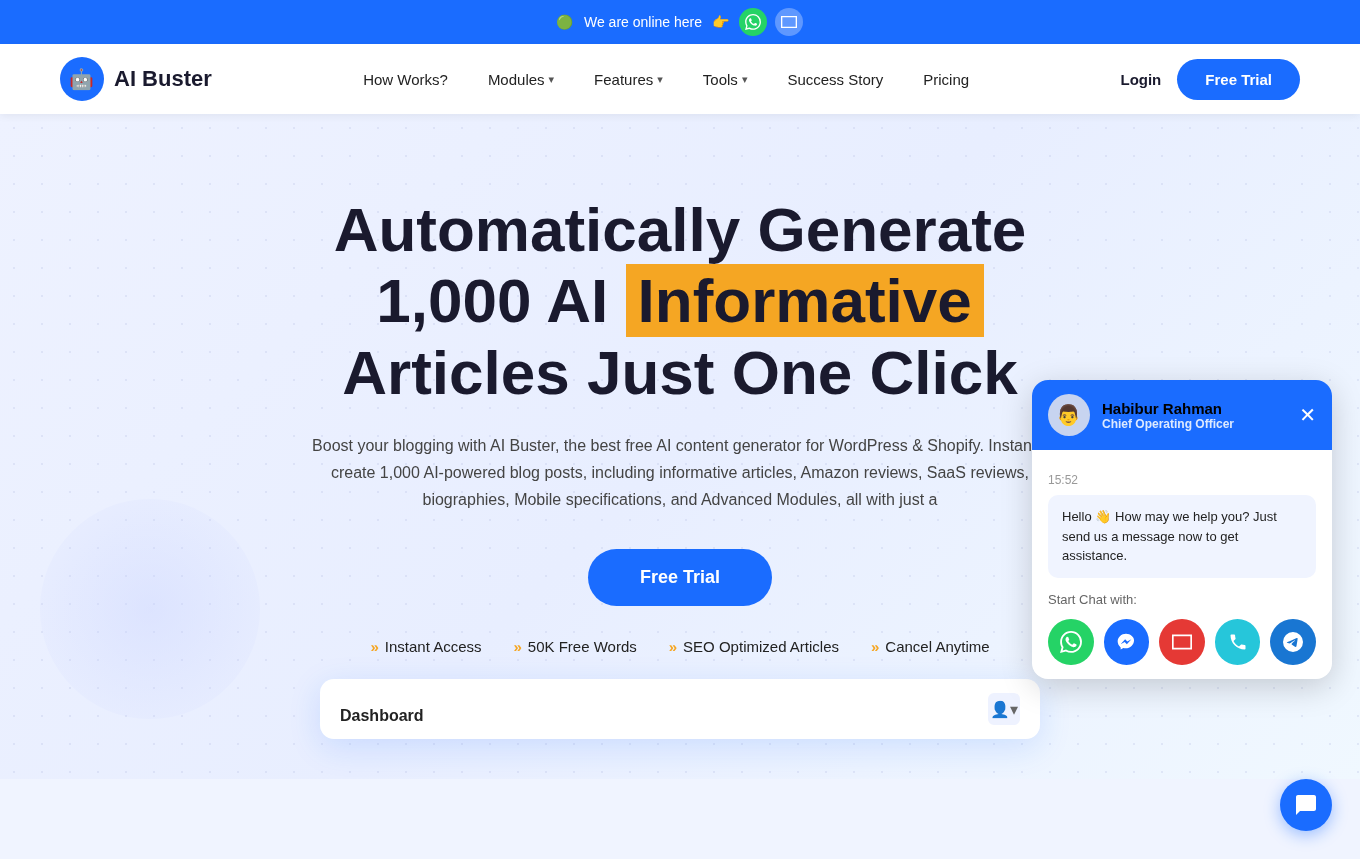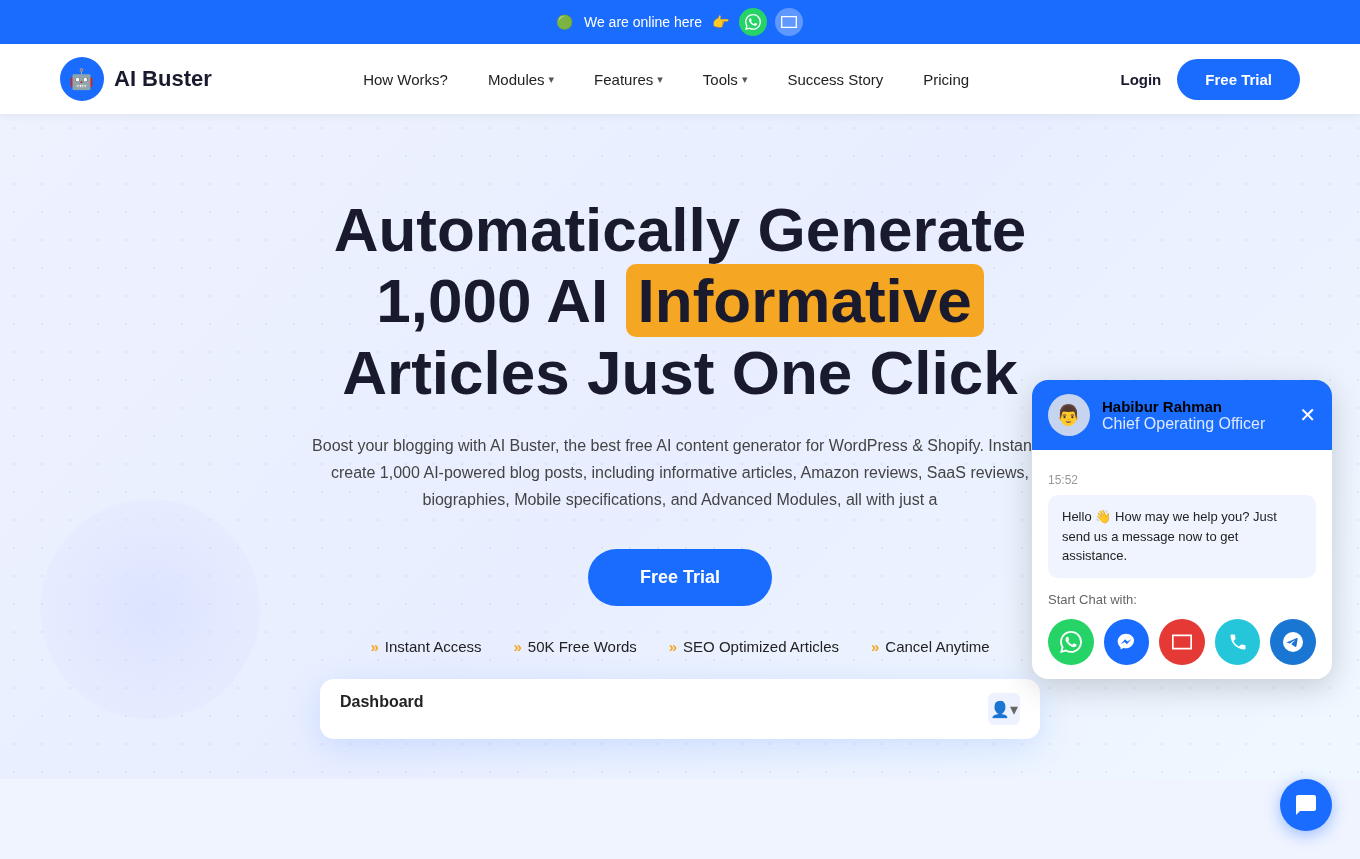--- a/index.html
+++ b/index.html
@@ -88,21 +88,21 @@
       opacity: 0.35;
     }
     .hero-title {
       font-size: 62px; font-weight: 800; line-height: 1.15;
       color: #1a1a2e; position: relative; z-index: 1;
       margin-bottom: 24px;
     }
     .hero-title .highlight {
       background: #f5a623;
       padding: 2px 12px;
-      border-radius: 10px;
+      border-radius: 0;
       color: #1a1a2e;
     }
     .hero-subtitle {
       font-size: 16px; color: #444; max-width: 740px; margin: 0 auto 36px;
       line-height: 1.7; position: relative; z-index: 1;
     }
     .hero-cta {
       position: relative; z-index: 1; margin-bottom: 32px;
     }
     .hero-cta-btn {
@@ -122,21 +122,21 @@
     .hero-feature .arrow { color: #f5a623; font-weight: 700; }
 
     
     .dashboard-preview {
       position: relative; z-index: 1;
       max-width: 720px; margin: 24px auto 0;
       background: white; border-radius: 14px;
       box-shadow: 0 8px 32px rgba(26,108,255,0.15);
       overflow: hidden; min-height: 60px;
       padding: 14px 20px;
-      display: flex; align-items: flex-start; justify-content: space-between;
+      display: flex; align-items: flex-end; justify-content: space-between;
     }
     .dash-title { font-size: 16px; font-weight: 600; color: #222; }
     .dash-user-icon {
       width: 32px; height: 32px; background: #eef2ff;
       border-radius: 6px; display: flex; align-items: center;
       justify-content: center; color: #666; font-size: 16px;
     }
 
     
     .chat-widget {
@@ -156,21 +156,21 @@
       display: flex; align-items: center; gap: 12px;
     }
     .chat-avatar {
       width: 42px; height: 42px; border-radius: 50%; overflow: hidden;
       background: #c7d4f0;
       display: flex; align-items: center; justify-content: center;
       font-size: 20px;
     }
     .chat-agent-info { flex: 1; }
     .chat-agent-name { color: #000000; font-size: 15px; font-weight: 700; }
-    .chat-agent-title { color: rgba(255,255,255,0.85); font-size: 16px; }
+    .chat-agent-title { color: rgba(255,255,255,0.85); font-size: 12px; font-weight: bold; }
     .chat-close {
       color: white; font-size: 20px; cursor: pointer;
       background: none; border: none; line-height: 1;
     }
     .chat-body { padding: 14px 16px; }
     .chat-time { font-size: 12px; color: #999; margin-bottom: 8px; margin-top: 9px; }
     .chat-message {
       background: #f0f4ff; border-radius: 10px;
       padding: 12px 14px; font-size: 13px; color: #222;
       line-height: 1.5; margin-bottom: 14px;

